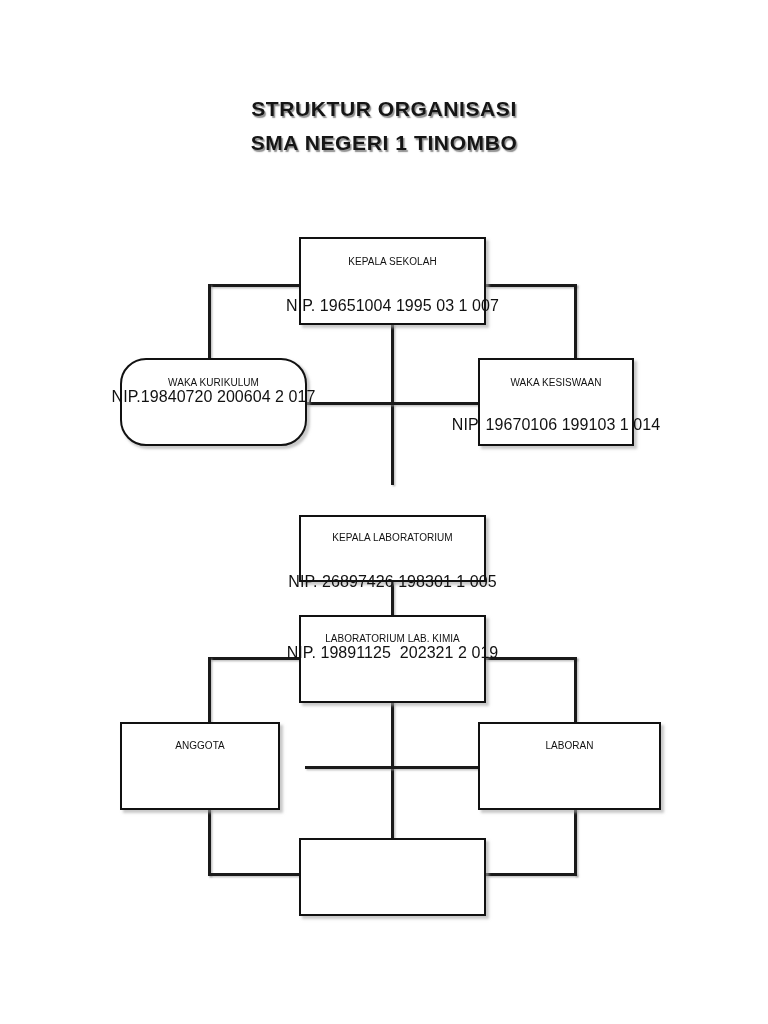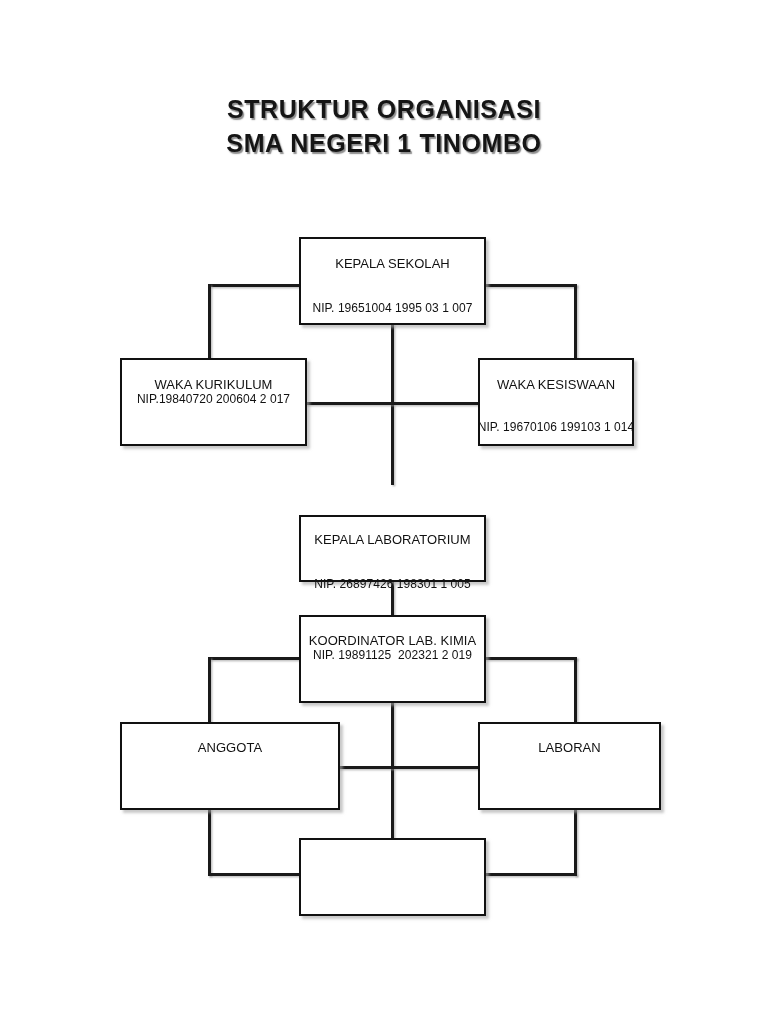--- a/index.html
+++ b/index.html
@@ -21,21 +21,21 @@
 
   
   .title-block {
     position: absolute;
     left: 0;
     top: 92px;
     width: 768px;
     text-align: center;
   }
   .title-line {
-    font-size: 25px;
+    font-size: 21px;
     font-weight: bold;
     letter-spacing: 0.6px;
     color: #151515;
     line-height: 34px;
     text-shadow: 1.5px 1.5px 1.2px rgba(120,120,120,0.85);
     white-space: nowrap;
   }
 
   
   .conn {
@@ -52,28 +52,28 @@
     background: #ffffff;
     border: 2.5px solid #111111;
     box-sizing: border-box;
     box-shadow: 2.5px 2.5px 2.5px rgba(165,165,165,0.6);
     display: flex;
     flex-direction: column;
     align-items: center;
     z-index: 5;
   }
   .node-title {
-    font-size: 13px;
+    font-size: 10px;
     color: #111111;
     text-align: center;
     white-space: nowrap;
     letter-spacing: 0.05px;
   }
   .node-nip {
-    font-size: 12px;
+    font-size: 16px;
     color: #111111;
     text-align: center;
     white-space: pre;
     letter-spacing: 0.05px;
   }
   .node-title:empty, .node-nip:empty { display: block; }
 </style>
 </head>
 <body>
 
@@ -110,41 +110,41 @@
   <div class="conn h" style="left:208px; top:873px; width:95px;"></div>
 
   <div class="conn v" style="left:574px; top:808px; height:68px;"></div>
   <div class="conn h" style="left:482px; top:873px; width:95px;"></div>
 
   <div class="node" style="left:299px; top:237px; width:187px; height:88px; padding-top:17px; justify-content:flex-start;">
     <div class="node-title">KEPALA SEKOLAH</div>
     <div class="node-nip" style="margin-top:30px;">NIP. 19651004 1995 03 1 007</div>
   </div>
 
-  <div class="node" style="left:120px; top:358px; width:187px; height:88px; padding-top:17px; justify-content:flex-start;">
+  <div class="node" style="left:120px; top:358px; width:187px; height:88px; padding-top:17px; justify-content:flex-start;border-radius:26px;">
     <div class="node-title">WAKA KURIKULUM</div>
     <div class="node-nip" style="">NIP.19840720 200604 2 017</div>
   </div>
 
   <div class="node" style="left:478px; top:358px; width:156px; height:88px; padding-top:17px; justify-content:flex-start;">
     <div class="node-title">WAKA KESISWAAN</div>
     <div class="node-nip" style="margin-top:28px;">NIP. 19670106 199103 1 014</div>
   </div>
 
   <div class="node" style="left:299px; top:483px; width:187px; height:67px; padding-top:15px; justify-content:flex-start;margin-top:32px;">
     <div class="node-title">KEPALA LABORATORIUM</div>
     <div class="node-nip" style="margin-top:30px;">NIP. 26897426 198301 1 005</div>
   </div>
 
   <div class="node" style="left:299px; top:615px; width:187px; height:88px; padding-top:16px; justify-content:flex-start;">
-    <div class="node-title">KOORDINATOR LAB. KIMIA</div>
+    <div class="node-title">LABORATORIUM LAB. KIMIA</div>
     <div class="node-nip" style="">NIP. 19891125  202321 2 019</div>
   </div>
 
-  <div class="node" style="left:120px; top:722px; width:220px; height:88px; padding-top:16px; justify-content:flex-start;">
+  <div class="node" style="left:120px; top:722px; width:160px; height:88px; padding-top:16px; justify-content:flex-start;">
     <div class="node-title">ANGGOTA</div>
     <div class="node-nip" style="margin-top:30px;"></div>
   </div>
 
   <div class="node" style="left:478px; top:722px; width:183px; height:88px; padding-top:16px; justify-content:flex-start;">
     <div class="node-title">LABORAN</div>
     <div class="node-nip" style="margin-top:30px;"></div>
   </div>
 
   <div class="node" style="left:299px; top:838px; width:187px; height:78px; padding-top:16px; justify-content:flex-start;">

